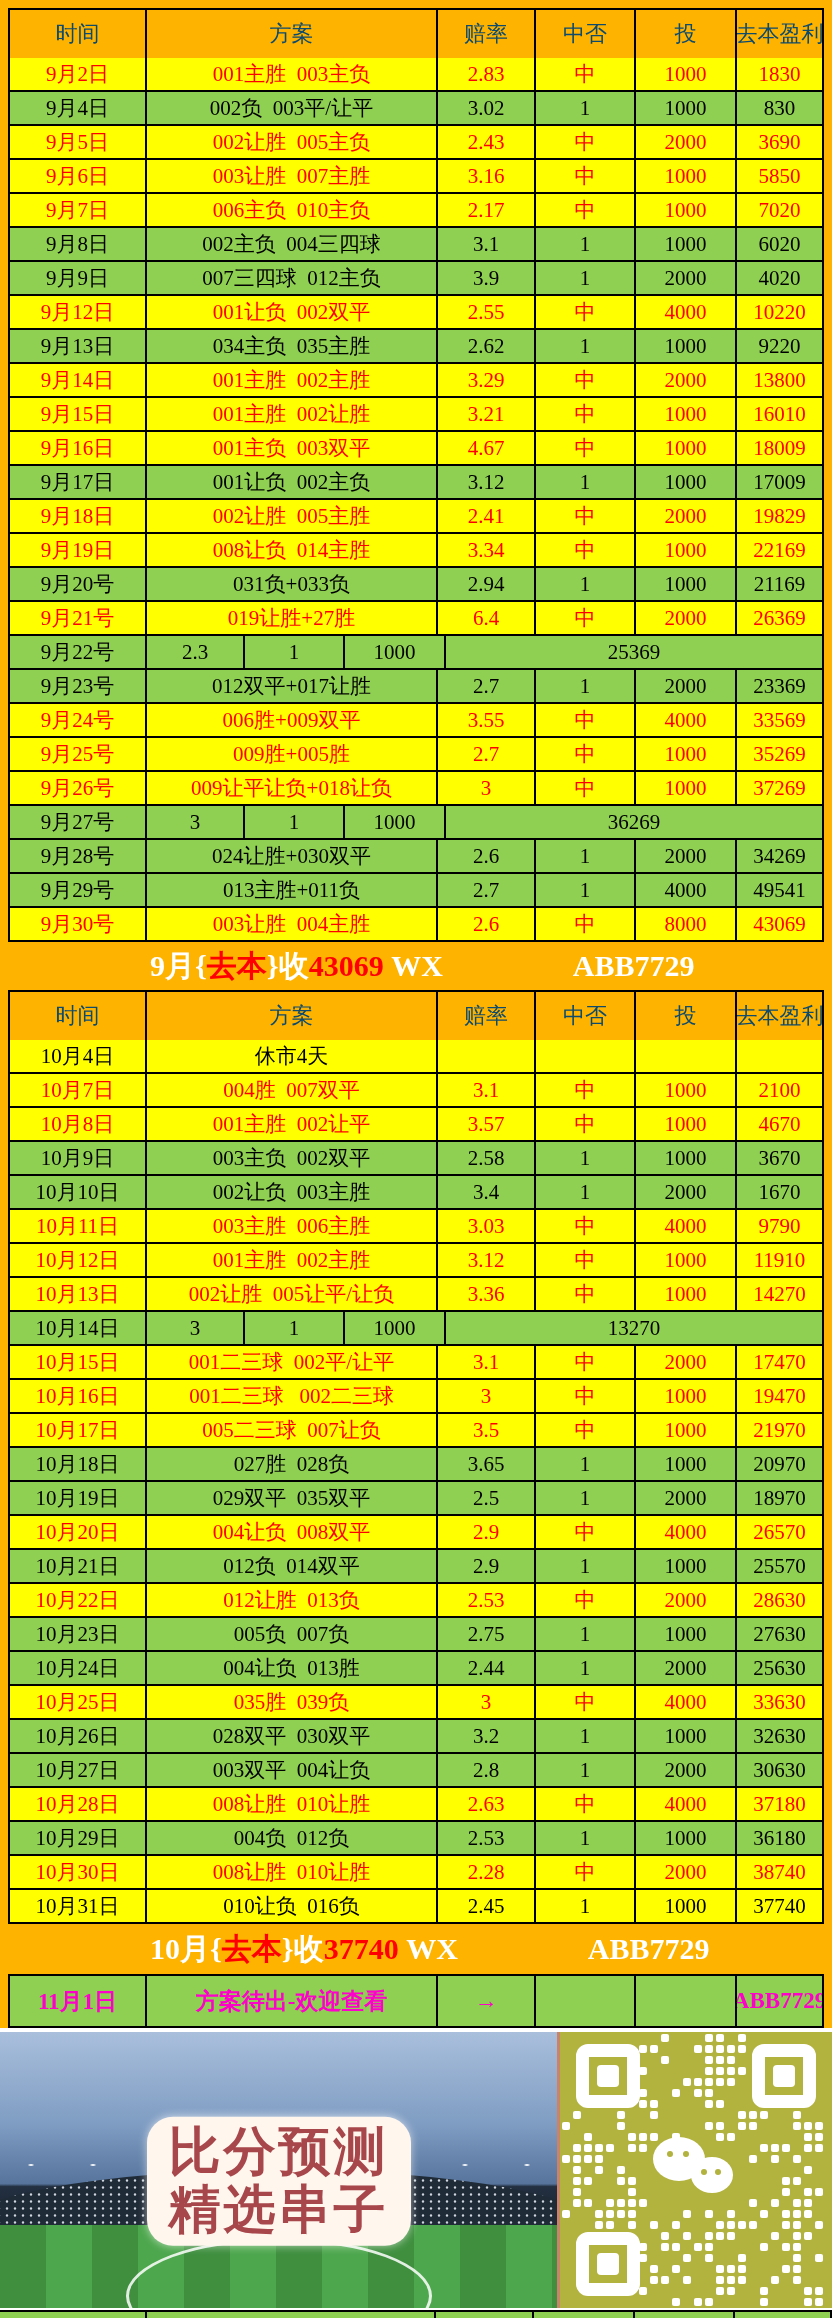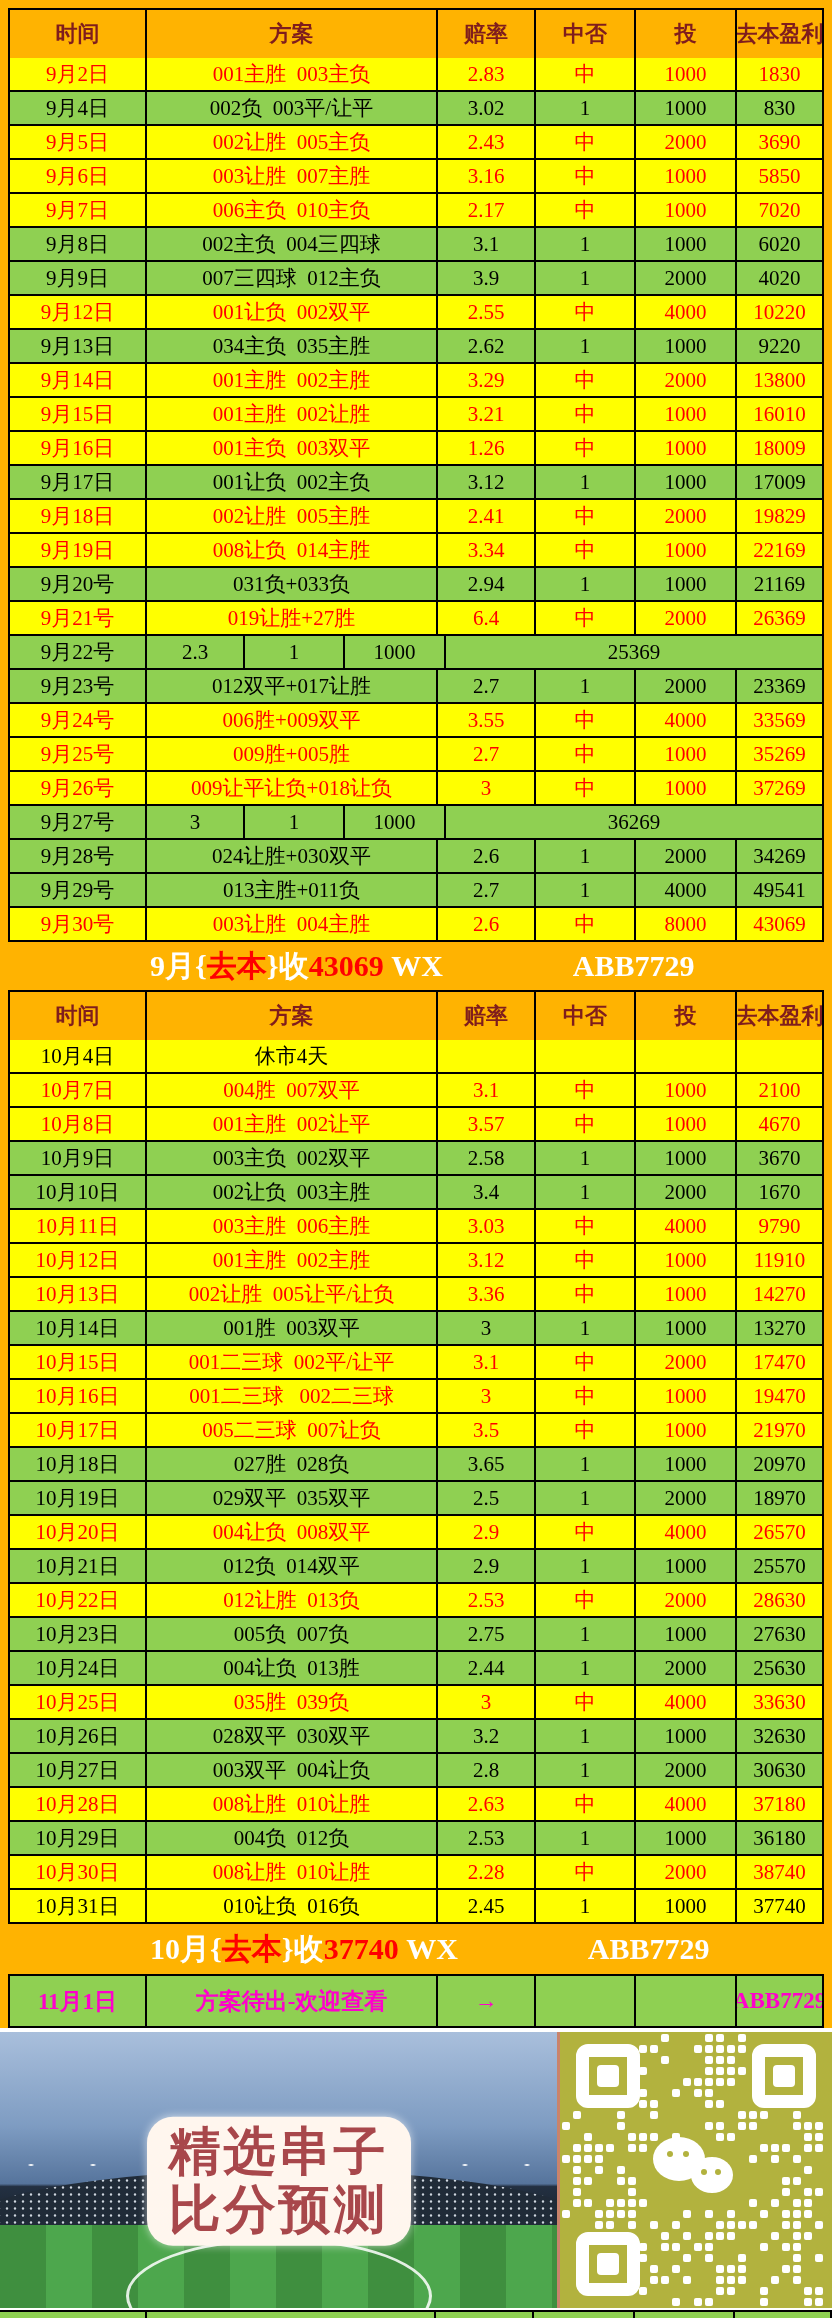--- a/index.html
+++ b/index.html
@@ -10,21 +10,21 @@
   }
   .table-wrap{margin:0 8px;border:2px solid #000;background:#FFFF00;}
   .first{margin-top:8px;}
   .row{display:flex;height:32px;border-top:2px solid #000;}
   .row:first-child{border-top:none;}
   .thead{display:flex;height:48px;background:#FFB301;}
   .cell{box-sizing:border-box;border-left:2px solid #000;display:flex;align-items:center;justify-content:center;
         font-size:21px;white-space:pre;overflow:hidden;}
   .cell:first-child{border-left:none;}
   .c0{width:135px;}.c1{width:291px;}.c2{width:98px;}.c3{width:100px;}.c4{width:101px;}.c5{flex:1;}
-  .thead .cell{color:#7f1d1d;font-weight:bold;font-size:22px;}
+  .thead .cell{color:#0c4a6e;font-weight:normal;font-size:22px;}
   .win{background:#FFFF00;color:#FF0000;}
   .loss{background:#8FD052;color:#000;}
   .off{background:#FFFF00;color:#000;}
   .banner{height:48px;display:flex;align-items:center;background:#FFB301;
           color:#fff;font-size:30px;font-weight:bold;white-space:pre;}
   .banner .red{color:#FF0000;}
   .banner .main{margin-left:150px;}
   .banner .acct{margin-left:130px;}
   .nov-wrap{margin:0 8px;border:2px solid #000;}
   .nov-row{display:flex;height:50px;background:#8FD052;color:#FF00CC;}
@@ -159,21 +159,21 @@
         <div class="cell c0">9月15日</div>
         <div class="cell c1">001主胜  002让胜</div>
         <div class="cell c2">3.21</div>
         <div class="cell c3">中</div>
         <div class="cell c4">1000</div>
         <div class="cell c5">16010</div>
       </div>
       <div class="row win">
         <div class="cell c0">9月16日</div>
         <div class="cell c1">001主负  003双平</div>
-        <div class="cell c2">1.26</div>
+        <div class="cell c2">4.67</div>
         <div class="cell c3">中</div>
         <div class="cell c4">1000</div>
         <div class="cell c5">18009</div>
       </div>
       <div class="row loss">
         <div class="cell c0">9月17日</div>
         <div class="cell c1">001让负  002主负</div>
         <div class="cell c2">3.12</div>
         <div class="cell c3">1</div>
         <div class="cell c4">1000</div>
@@ -358,21 +358,20 @@
       <div class="row win">
         <div class="cell c0">10月13日</div>
         <div class="cell c1">002让胜  005让平/让负</div>
         <div class="cell c2">3.36</div>
         <div class="cell c3">中</div>
         <div class="cell c4">1000</div>
         <div class="cell c5">14270</div>
       </div>
       <div class="row loss">
         <div class="cell c0">10月14日</div>
-        <div class="cell c1">001胜  003双平</div>
         <div class="cell c2">3</div>
         <div class="cell c3">1</div>
         <div class="cell c4">1000</div>
         <div class="cell c5">13270</div>
       </div>
       <div class="row win">
         <div class="cell c0">10月15日</div>
         <div class="cell c1">001二三球  002平/让平</div>
         <div class="cell c2">3.1</div>
         <div class="cell c3">中</div>
@@ -529,22 +528,22 @@
 <div class="gap"></div>
 
 <div class="media">
   <div class="stadium">
     <div class="stands"></div>
     <div class="lights"></div>
     <div class="pitch">
       <div class="pitch-arc"></div>
     </div>
     <div class="promo-box">
+      <div>比分预测</div>
       <div>精选串子</div>
-      <div>比分预测</div>
     </div>
   </div>
   <div class="qr-panel" id="qr">
     <div class="finder" style="left:16px;top:12px;">
         <i></i>
       </div>
     <div class="finder" style="right:16px;top:12px;">
         <i></i>
       </div>
     <div class="finder" style="left:16px;bottom:12px;">

